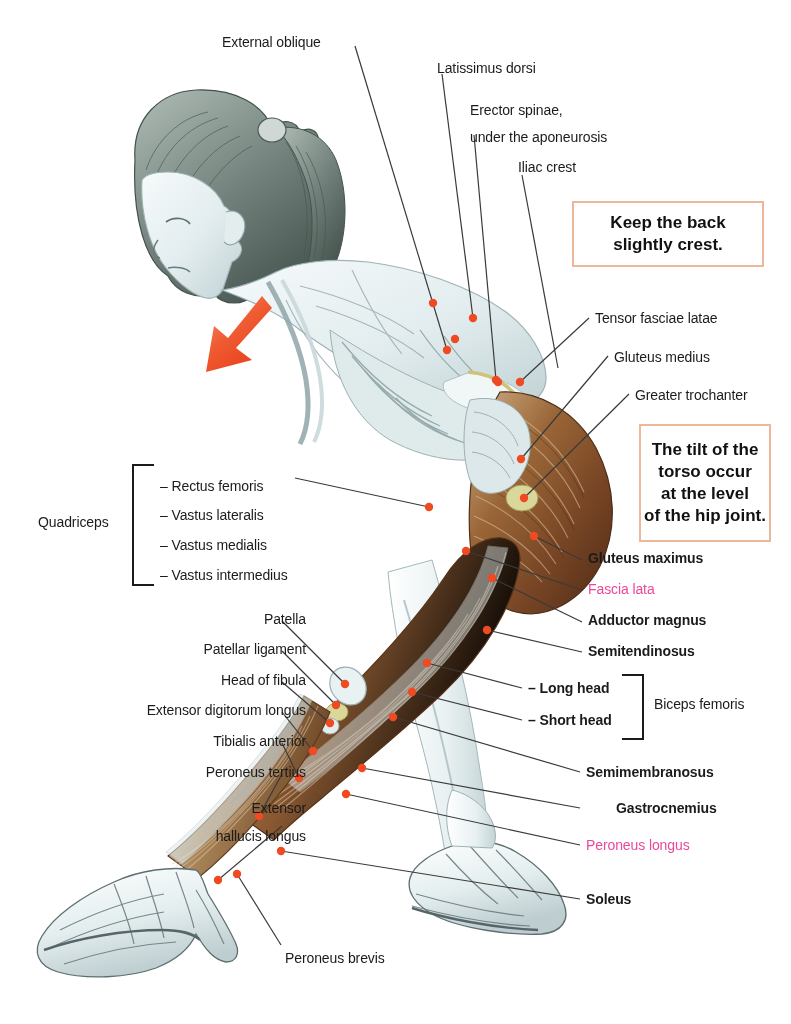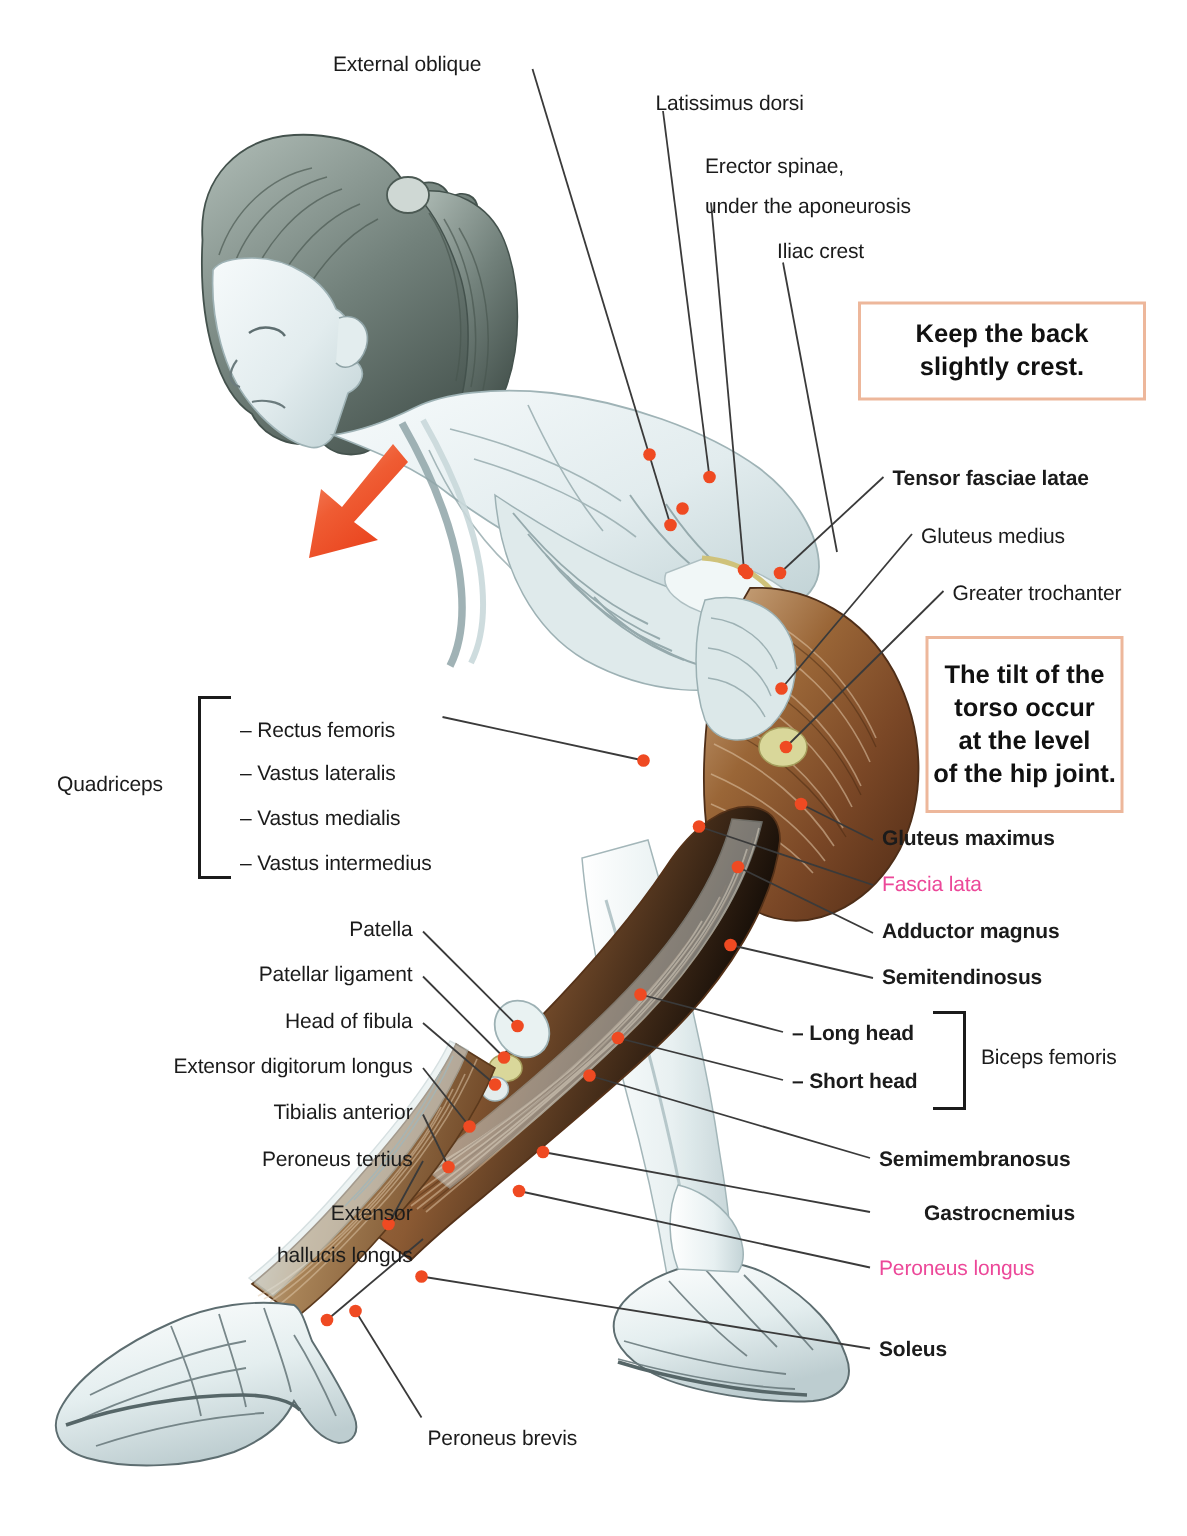--- a/index.html
+++ b/index.html
@@ -20,21 +20,21 @@
   .lbl {
     position: absolute;
     color: #1b1b1b;
     font-size: 14px;
     line-height: 21px;
     white-space: pre;
     letter-spacing: -0.1px;
   }
   .lbl.bold { font-weight: bold; }
   .lbl.grey { color: #ec4899; }
-  .lbl.right { text-align: right; }
+  .lbl.right { text-align: right; padding-left: 31px; }
 
   
   .callout {
     position: absolute;
     border: 2px solid #edb79b;
     background: #ffffff;
     color: #111;
     font-weight: bold;
     font-size: 17px;
     line-height: 22px;
@@ -433,40 +433,40 @@
     <div class="lbl right" style="left:0px; width:275px; top:794px; line-height:28px;">Extensor
 hallucis longus</div>
 
     <div class="lbl" style="left:285px; top:948px;">Peroneus brevis</div>
 
     <div class="lbl" style="left:437px; top:58px;">Latissimus dorsi</div>
     <div class="lbl" style="left:470px; top:97px; line-height:27px;">Erector spinae,
 under the aponeurosis</div>
     <div class="lbl" style="left:518px; top:157px;">Iliac crest</div>
 
-    <div class="lbl" style="left:595px; top:308px;font-weight:bold;">Tensor fasciae latae</div>
+    <div class="lbl" style="left:595px; top:308px;">Tensor fasciae latae</div>
     <div class="lbl" style="left:614px; top:347px;">Gluteus medius</div>
     <div class="lbl" style="left:635px; top:385px;">Greater trochanter</div>
 
     <div class="lbl bold" style="left:588px; top:548px;">Gluteus maximus</div>
     <div class="lbl grey" style="left:588px; top:579px;">Fascia lata</div>
     <div class="lbl bold" style="left:588px; top:610px;">Adductor magnus</div>
     <div class="lbl bold" style="left:588px; top:641px;">Semitendinosus</div>
 
     <div class="lbl bold" style="left:528px; top:678px;">– Long head</div>
     <div class="lbl bold" style="left:528px; top:710px;">– Short head</div>
     <div class="lbl" style="left:654px; top:694px;">Biceps femoris</div>
 
     <div class="lbl bold" style="left:586px; top:762px;">Semimembranosus</div>
     <div class="lbl bold" style="left:616px; top:798px;">Gastrocnemius</div>
     <div class="lbl grey" style="left:586px; top:835px;">Peroneus longus</div>
     <div class="lbl bold" style="left:586px; top:889px;">Soleus</div>
 
     <div class="callout" style="left:572px; top:201px; width:192px; height:66px;">Keep the back
 slightly crest.</div>
 
-    <div class="callout" style="left:617px; top:424px; width:132px; height:118px;">The tilt of the
+    <div class="callout" style="left:639px; top:424px; width:132px; height:118px;">The tilt of the
 torso occur
 at the level
 of the hip joint.</div>
   </div>
 
 </div>
 
 </body></html>

